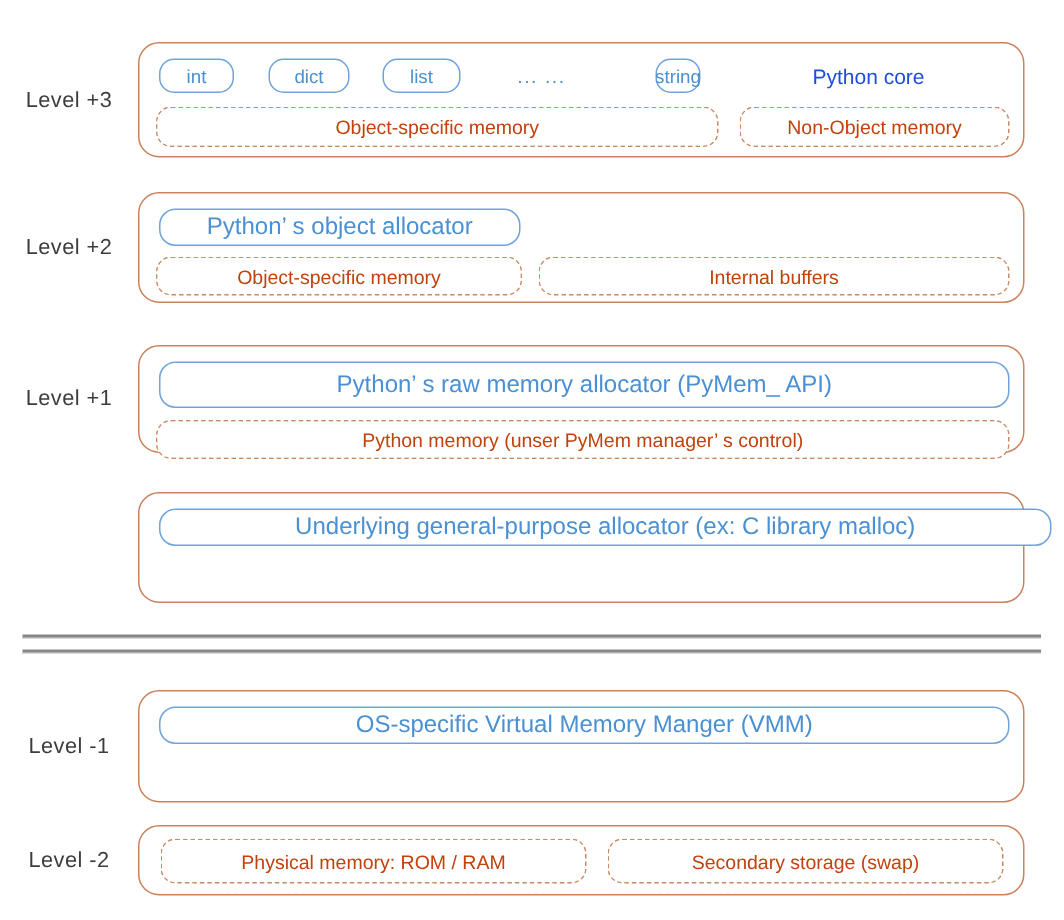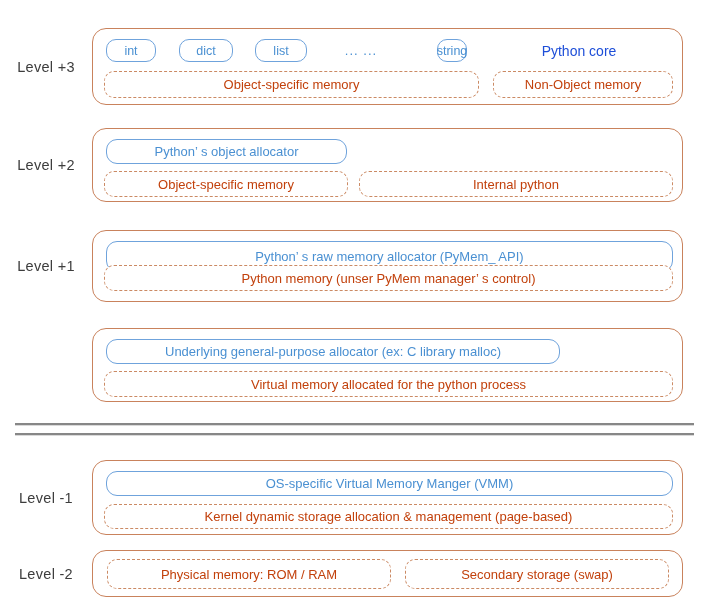--- a/index.html
+++ b/index.html
@@ -34,21 +34,21 @@
     display:flex;align-items:center;justify-content:center;
   }
   .core-label{
     position:absolute;color:#1d4ed8;font-size:14px;
     display:flex;align-items:center;justify-content:center;
   }
   .solid-blue{
     position:absolute;
     border:1.5px solid #6fa3dc;border-radius:11px;
     display:flex;align-items:center;justify-content:center;
-    color:#4a90d2;font-size:13px;background:#fff;
+    color:#4a90d2;font-size:16px;background:#fff;
     box-sizing:border-box;white-space:nowrap;
   }
   .dash-orange{
     position:absolute;
     border:1.5px dashed #cb8a64;border-radius:10px;
     display:flex;align-items:center;justify-content:center;
     color:#c2410c;font-size:13px;background:#fff;
     box-sizing:border-box;white-space:nowrap;
   }
   .separator{
@@ -73,47 +73,45 @@
       <div class="dash-orange" style="left:11px;top:42px;width:375px;height:27px">Object-specific memory</div>
       <div class="dash-orange" style="left:400px;top:42px;width:180px;height:27px">Non-Object memory</div>
     </div>
   </div>
 
   <div class="row" style="top:128px;height:74px">
     <div class="level-label">Level +2</div>
     <div class="outer">
       <div class="solid-blue" style="left:13px;top:10px;width:241px;height:25px">Python’ s object allocator</div>
       <div class="dash-orange" style="left:11px;top:42px;width:244px;height:26px">Object-specific memory</div>
-      <div class="dash-orange" style="left:266px;top:42px;width:314px;height:26px">Internal python</div>
+      <div class="dash-orange" style="left:266px;top:42px;width:314px;height:26px">Internal buffers</div>
     </div>
   </div>
 
   <div class="row" style="top:230px;height:72px">
     <div class="level-label">Level +1</div>
     <div class="outer">
       <div class="solid-blue" style="left:13px;top:10px;width:567px;height:31px">Python’ s raw memory allocator (PyMem_ API)</div>
-      <div class="dash-orange" style="left:11px;top:34px;width:569px;height:26px">Python memory (unser PyMem manager’ s control)</div>
+      <div class="dash-orange" style="left:11px;top:49px;width:569px;height:26px">Python memory (unser PyMem manager’ s control)</div>
     </div>
   </div>
 
   <div class="row" style="top:328px;height:74px">
     <div class="outer">
-      <div class="solid-blue" style="left:13px;top:10px;width:454px;height:25px">Underlying general-purpose allocator (ex: C library malloc)</div>
-      <div class="dash-orange" style="left:11px;top:42px;width:569px;height:26px">Virtual memory allocated for the python process</div>
+      <div class="solid-blue" style="left:13px;top:10px;width:595px;height:25px">Underlying general-purpose allocator (ex: C library malloc)</div>
     </div>
   </div>
 
   <div class="separator" style="top:423px"></div>
   <div class="separator" style="top:433px"></div>
 
   <div class="row" style="top:460px;height:75px">
     <div class="level-label">Level -1</div>
     <div class="outer">
       <div class="solid-blue" style="left:13px;top:10px;width:567px;height:25px">OS-specific Virtual Memory Manger (VMM)</div>
-      <div class="dash-orange" style="left:11px;top:43px;width:569px;height:25px">Kernel dynamic storage allocation &amp; management (page-based)</div>
     </div>
   </div>
 
   <div class="row" style="top:550px;height:47px">
     <div class="level-label">Level -2</div>
     <div class="outer">
       <div class="dash-orange" style="left:312px;top:8px;width:264px;height:30px">Secondary storage (swap)</div>
       <div class="dash-orange" style="left:14px;top:8px;width:284px;height:30px">Physical memory: ROM / RAM</div>
     </div>
   </div>

